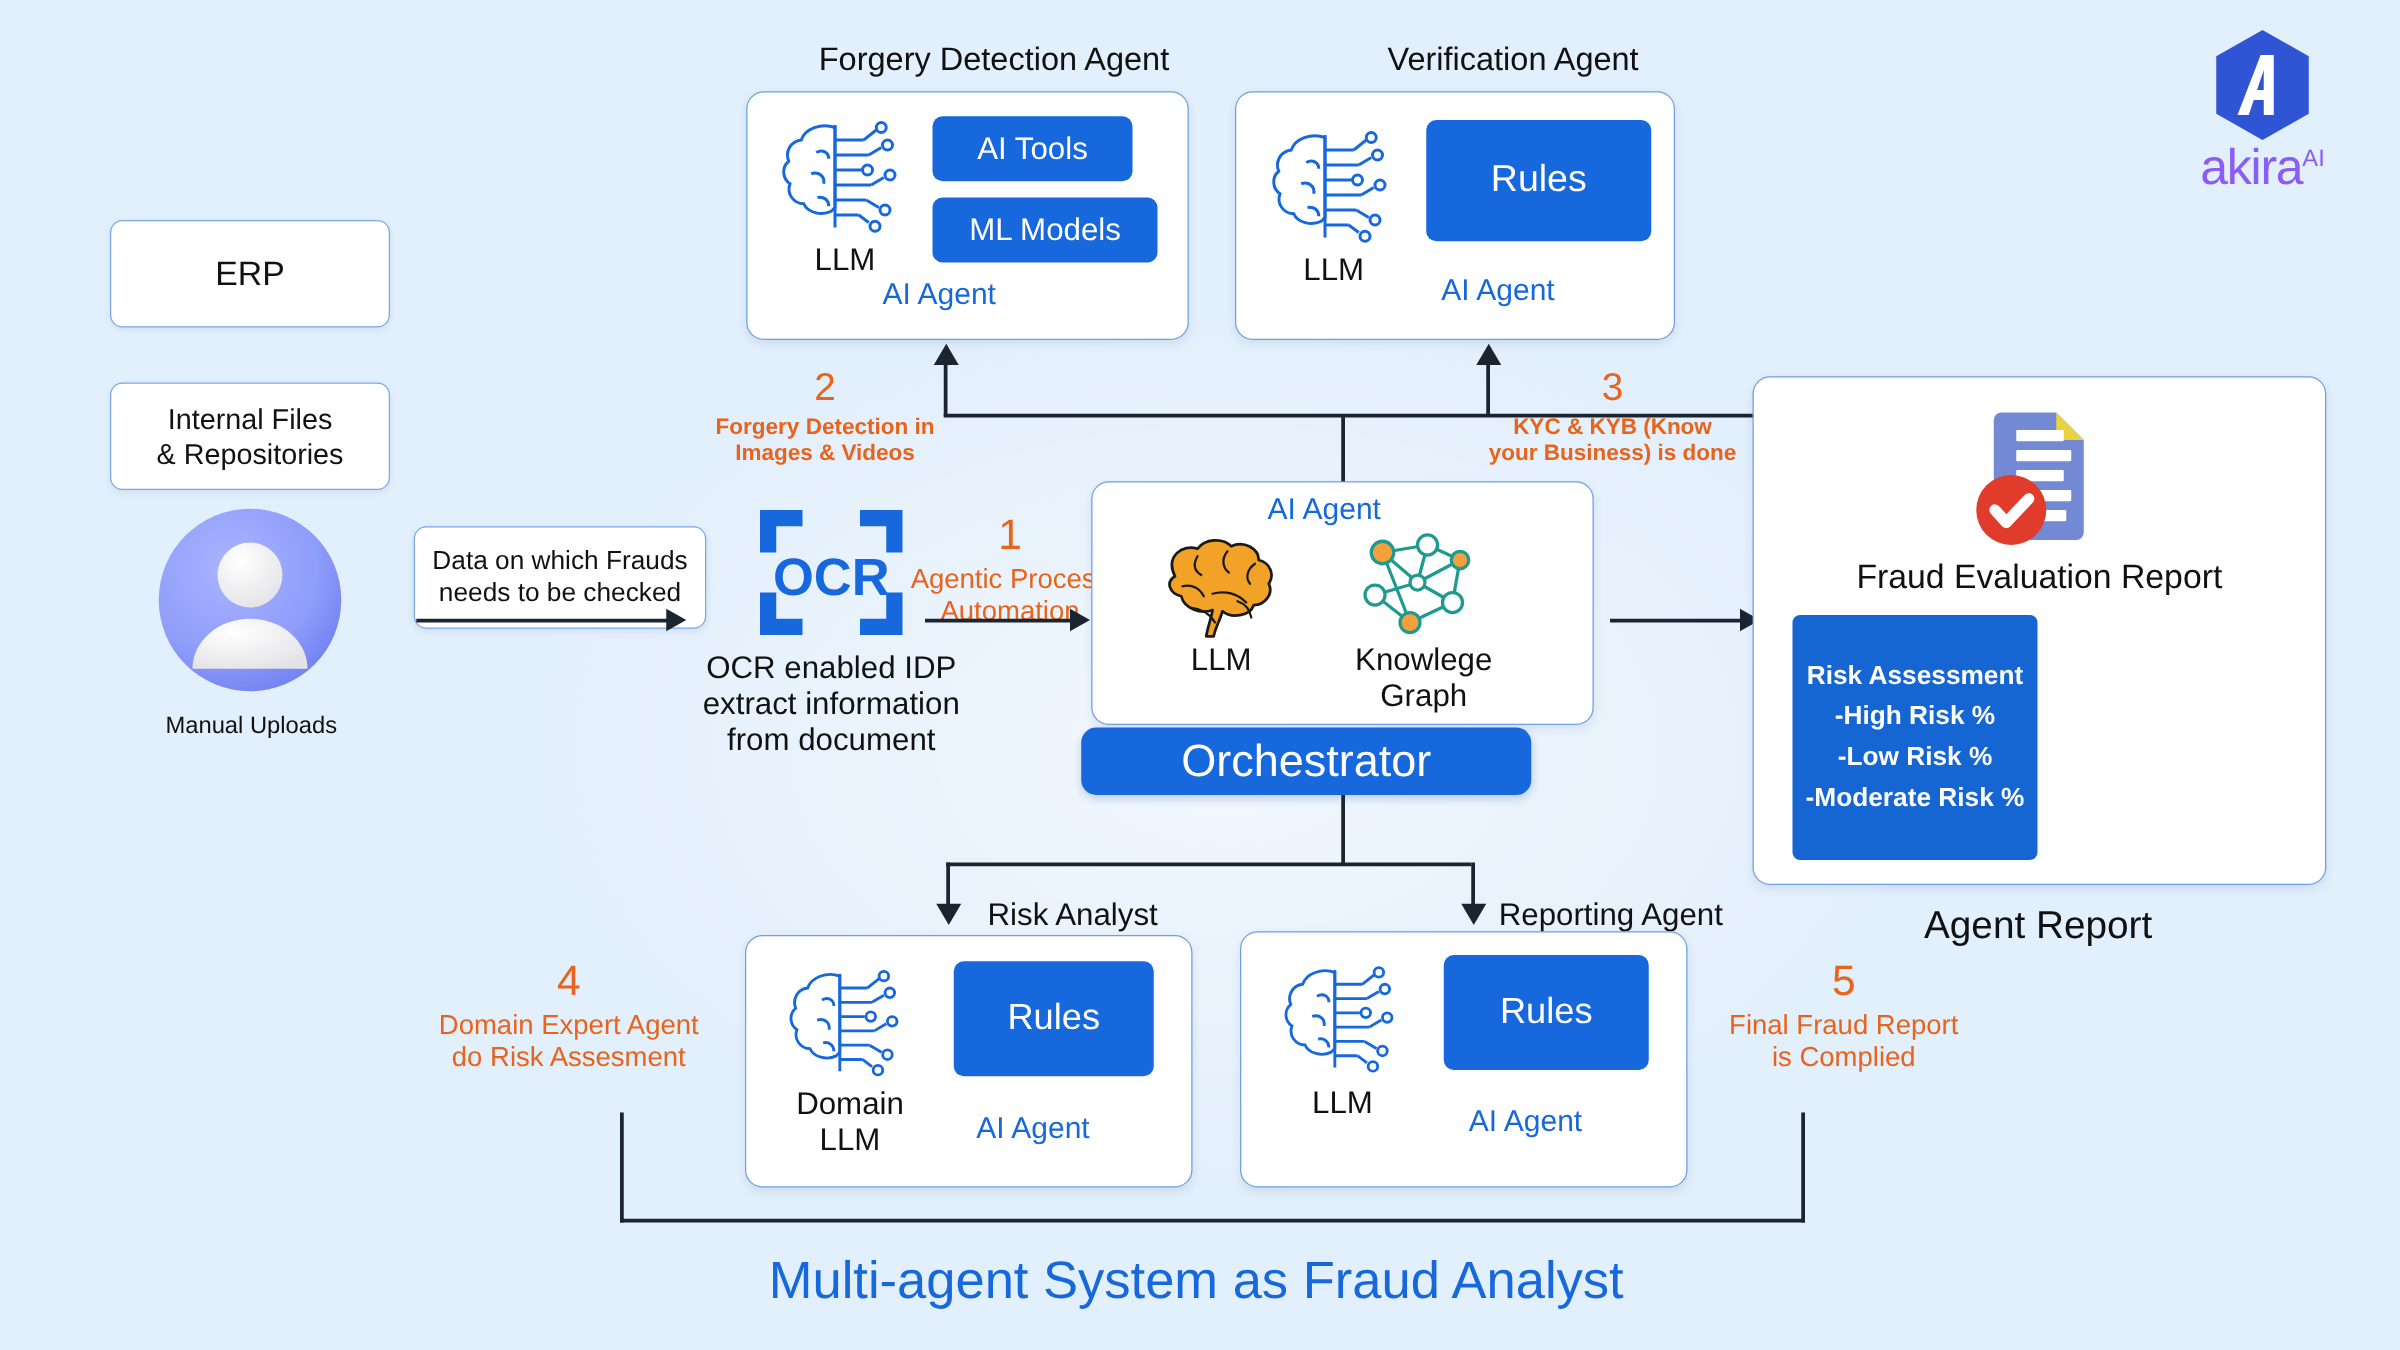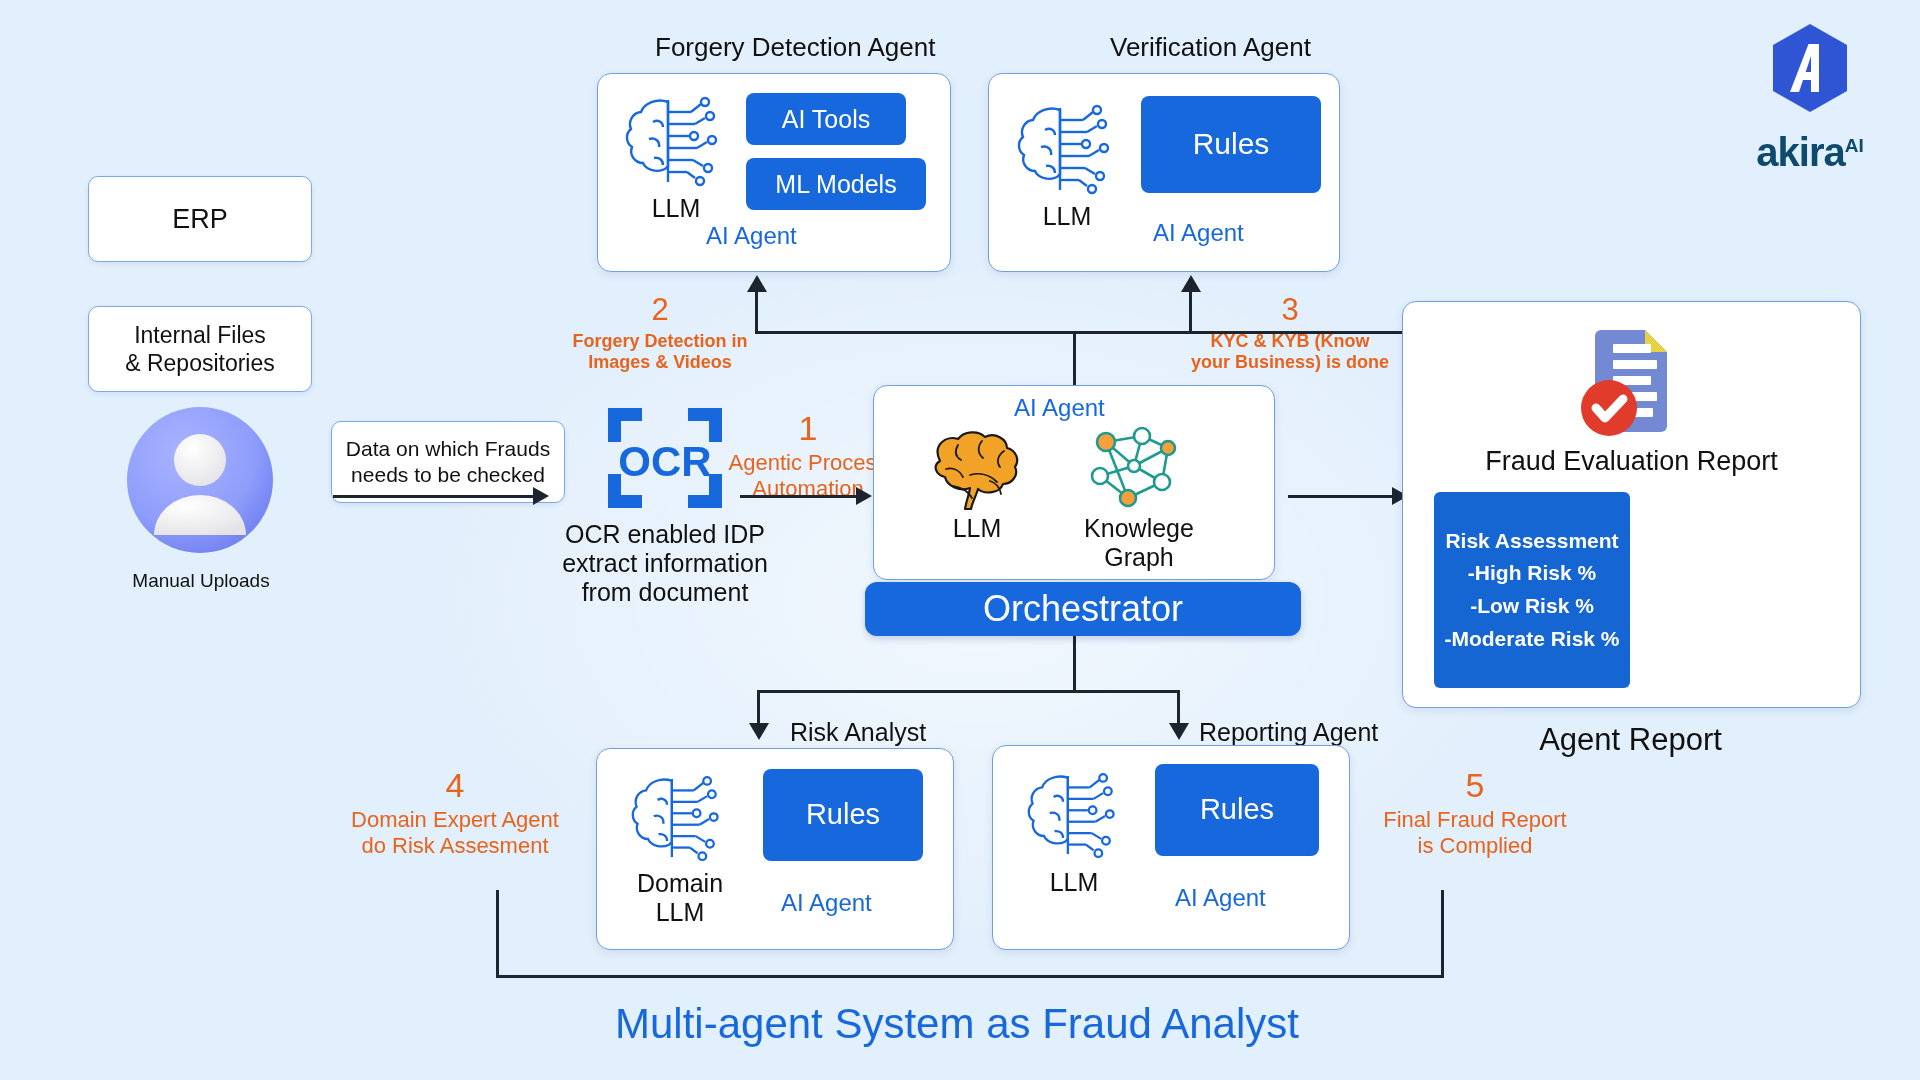--- a/index.html
+++ b/index.html
@@ -55,21 +55,21 @@
   .line-v{position:absolute;background:#1c2430;width:3px;}
   .arrow-r{position:absolute;width:0;height:0;border-top:9px solid transparent;border-bottom:9px solid transparent;border-left:16px solid #1c2430;}
   .arrow-u{position:absolute;width:0;height:0;border-left:10px solid transparent;border-right:10px solid transparent;border-bottom:17px solid #1c2430;}
   .arrow-d{position:absolute;width:0;height:0;border-left:10px solid transparent;border-right:10px solid transparent;border-top:17px solid #1c2430;}
 
   
   .footer-title{position:absolute;color:#1668dc;font-size:42px;white-space:nowrap;}
 
   
   .logo-wrap{position:absolute;display:flex;flex-direction:column;align-items:center;}
-  .logo-text{font-size:40px;font-weight:bold;color:#0c4a6e;letter-spacing:-1px;line-height:1;position:relative;margin-top:18px;}
+  .logo-text{font-size:40px;font-weight:normal;color:#8b5cf6;letter-spacing:-1px;line-height:1;position:relative;}
   .logo-text sup{font-size:19px;vertical-align:super;letter-spacing:0;}
 
   
   .orch-bar{
     position:absolute;background:#1668dc;color:#fff;border-radius:12px;
     display:flex;align-items:center;justify-content:center;font-size:36px;
     box-shadow:0 3px 7px rgba(30,70,140,.22);
   }
   
   .report-chip{
@@ -289,21 +289,21 @@
         <circle cx="50" cy="40" r="6" fill="#ffffff"></circle>
         <circle cx="16" cy="50" r="8" fill="#ffffff"></circle>
         <circle cx="78" cy="56" r="8" fill="#ffffff"></circle>
         <circle cx="44" cy="72" r="8" fill="#f5a03c"></circle>
       </g>
     </svg>
   </div>
   <div class="mono-label" style="left:205px;top:128px;width:120px;">Knowlege
 Graph</div>
 </div>
-<div class="orch-bar" style="left:865px;top:582px;width:436px;height:54px;">
+<div class="orch-bar" style="left:865px;top:582px;width:360px;height:54px;">
   <span>Orchestrator</span>
 </div>
 
 <div class="line-h" style="left:1288px;top:495px;width:108px;"></div>
 <div class="arrow-r" style="left:1392px;top:487px;"></div>
 
 <div class="line-v" style="left:1073px;top:636px;height:56px;"></div>
 <div class="line-h" style="left:757px;top:690px;width:420px;"></div>
 <div class="line-v" style="left:757px;top:690px;height:36px;"></div>
 <div class="arrow-d" style="left:749px;top:723px;"></div>

